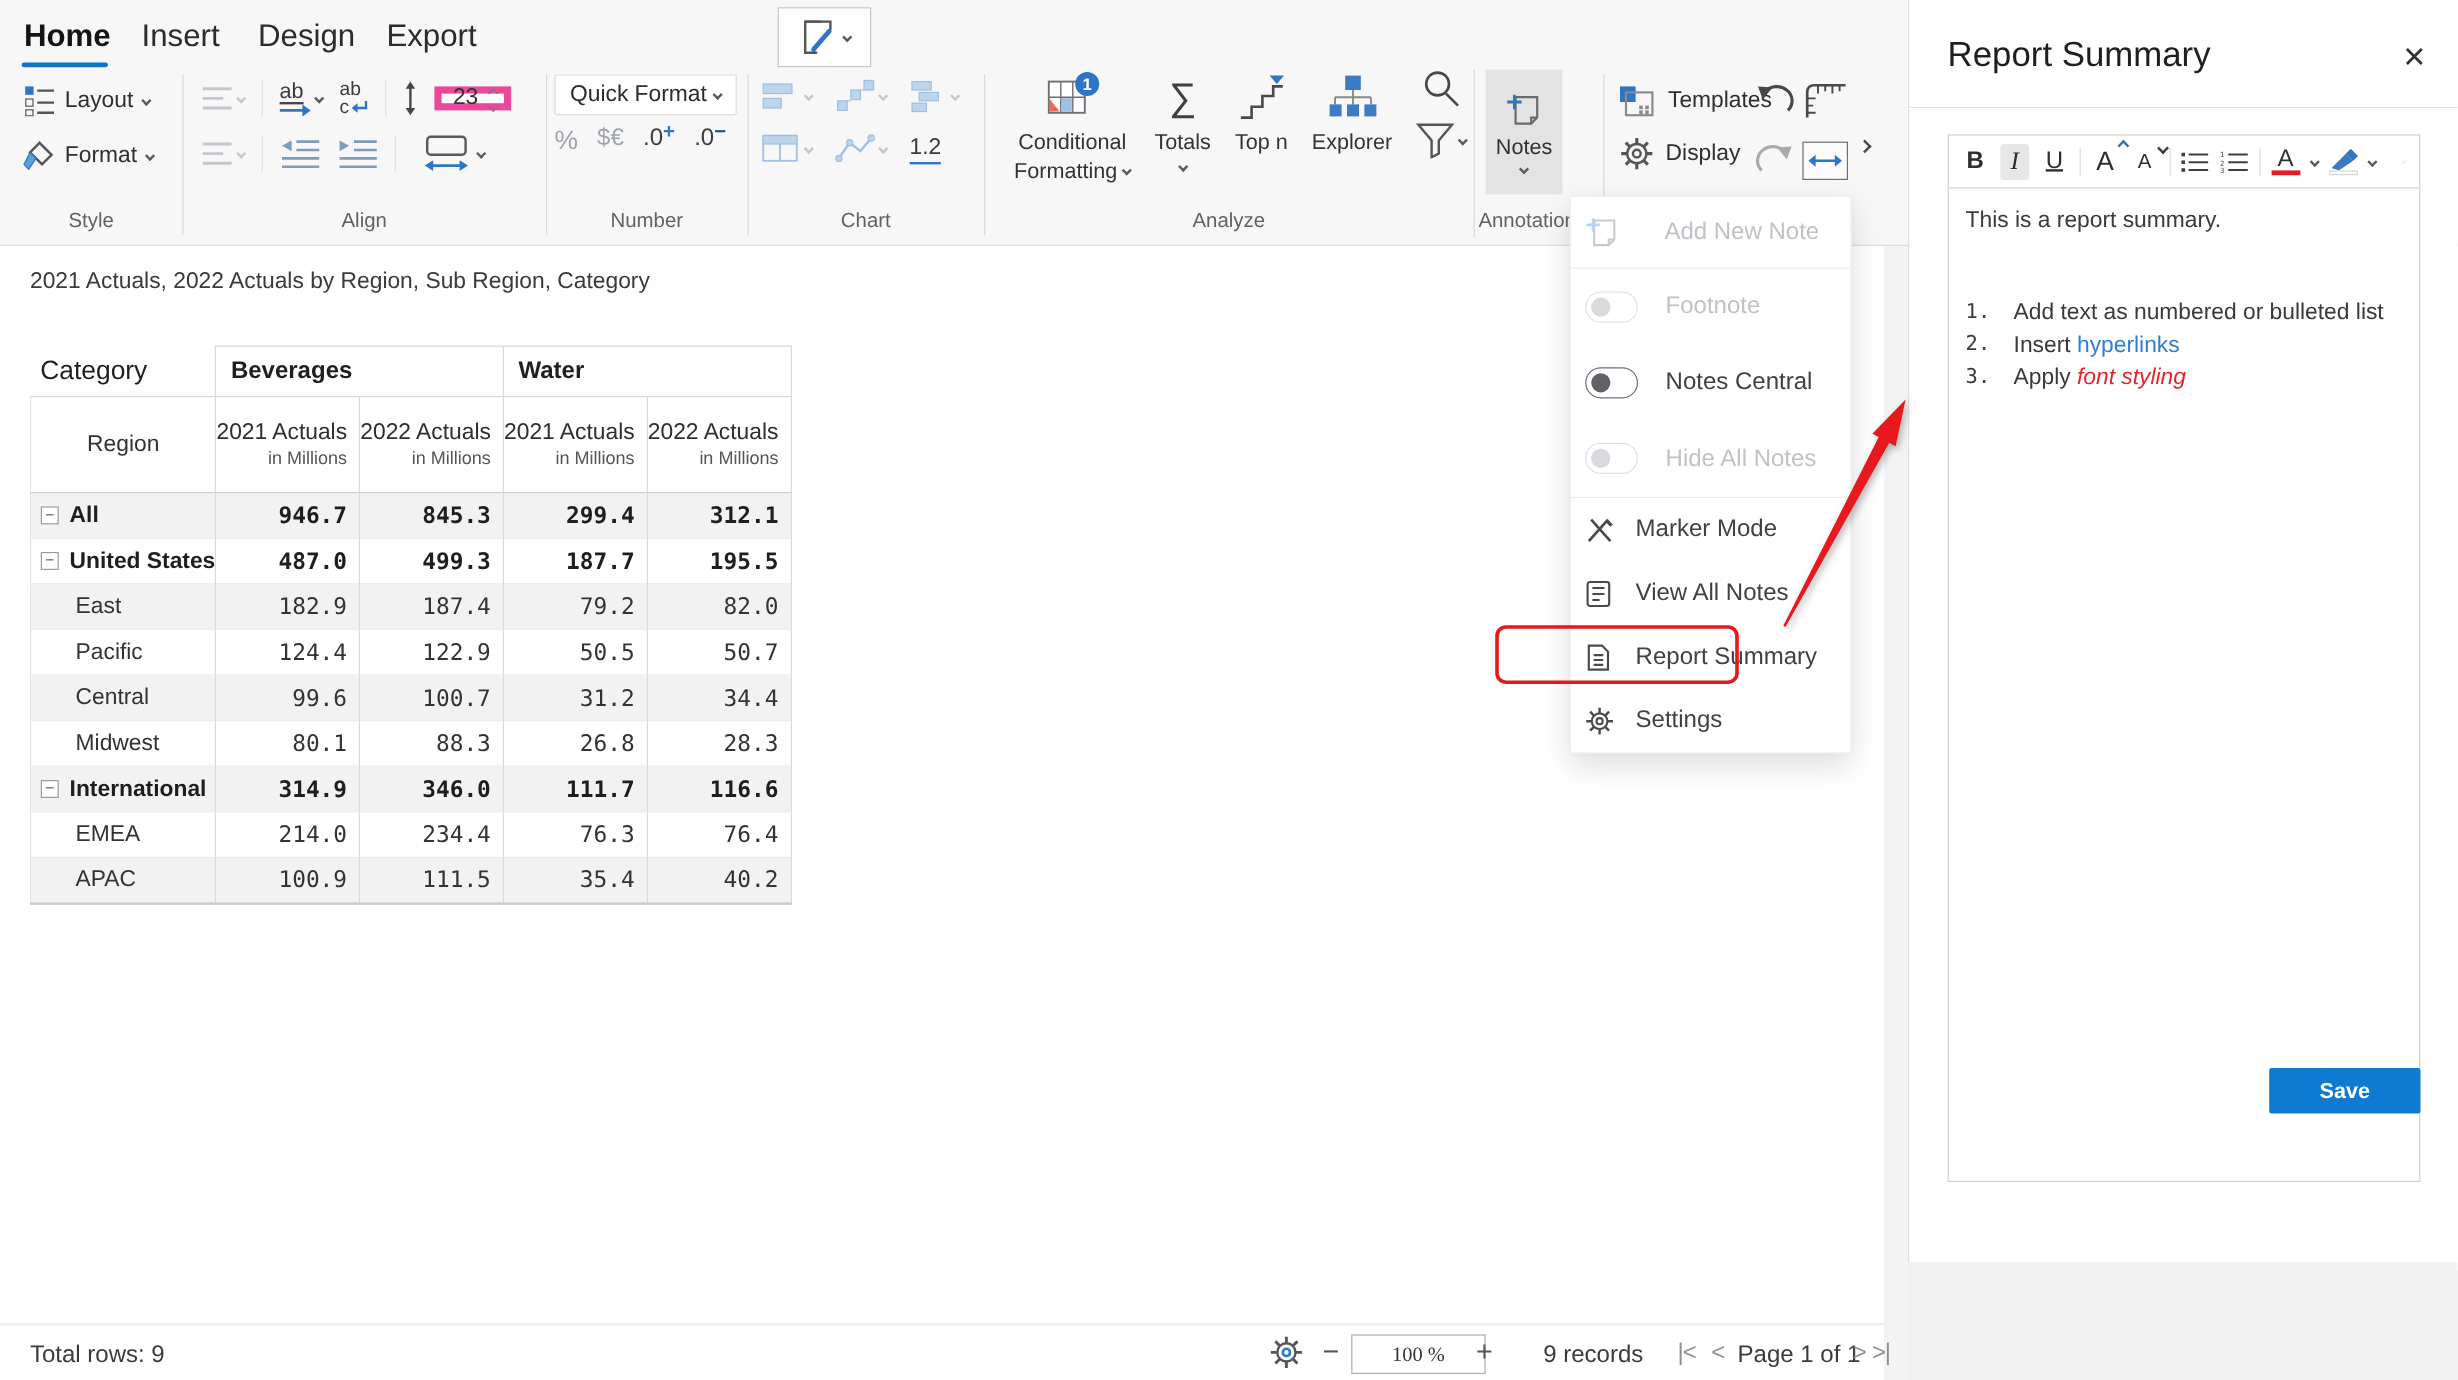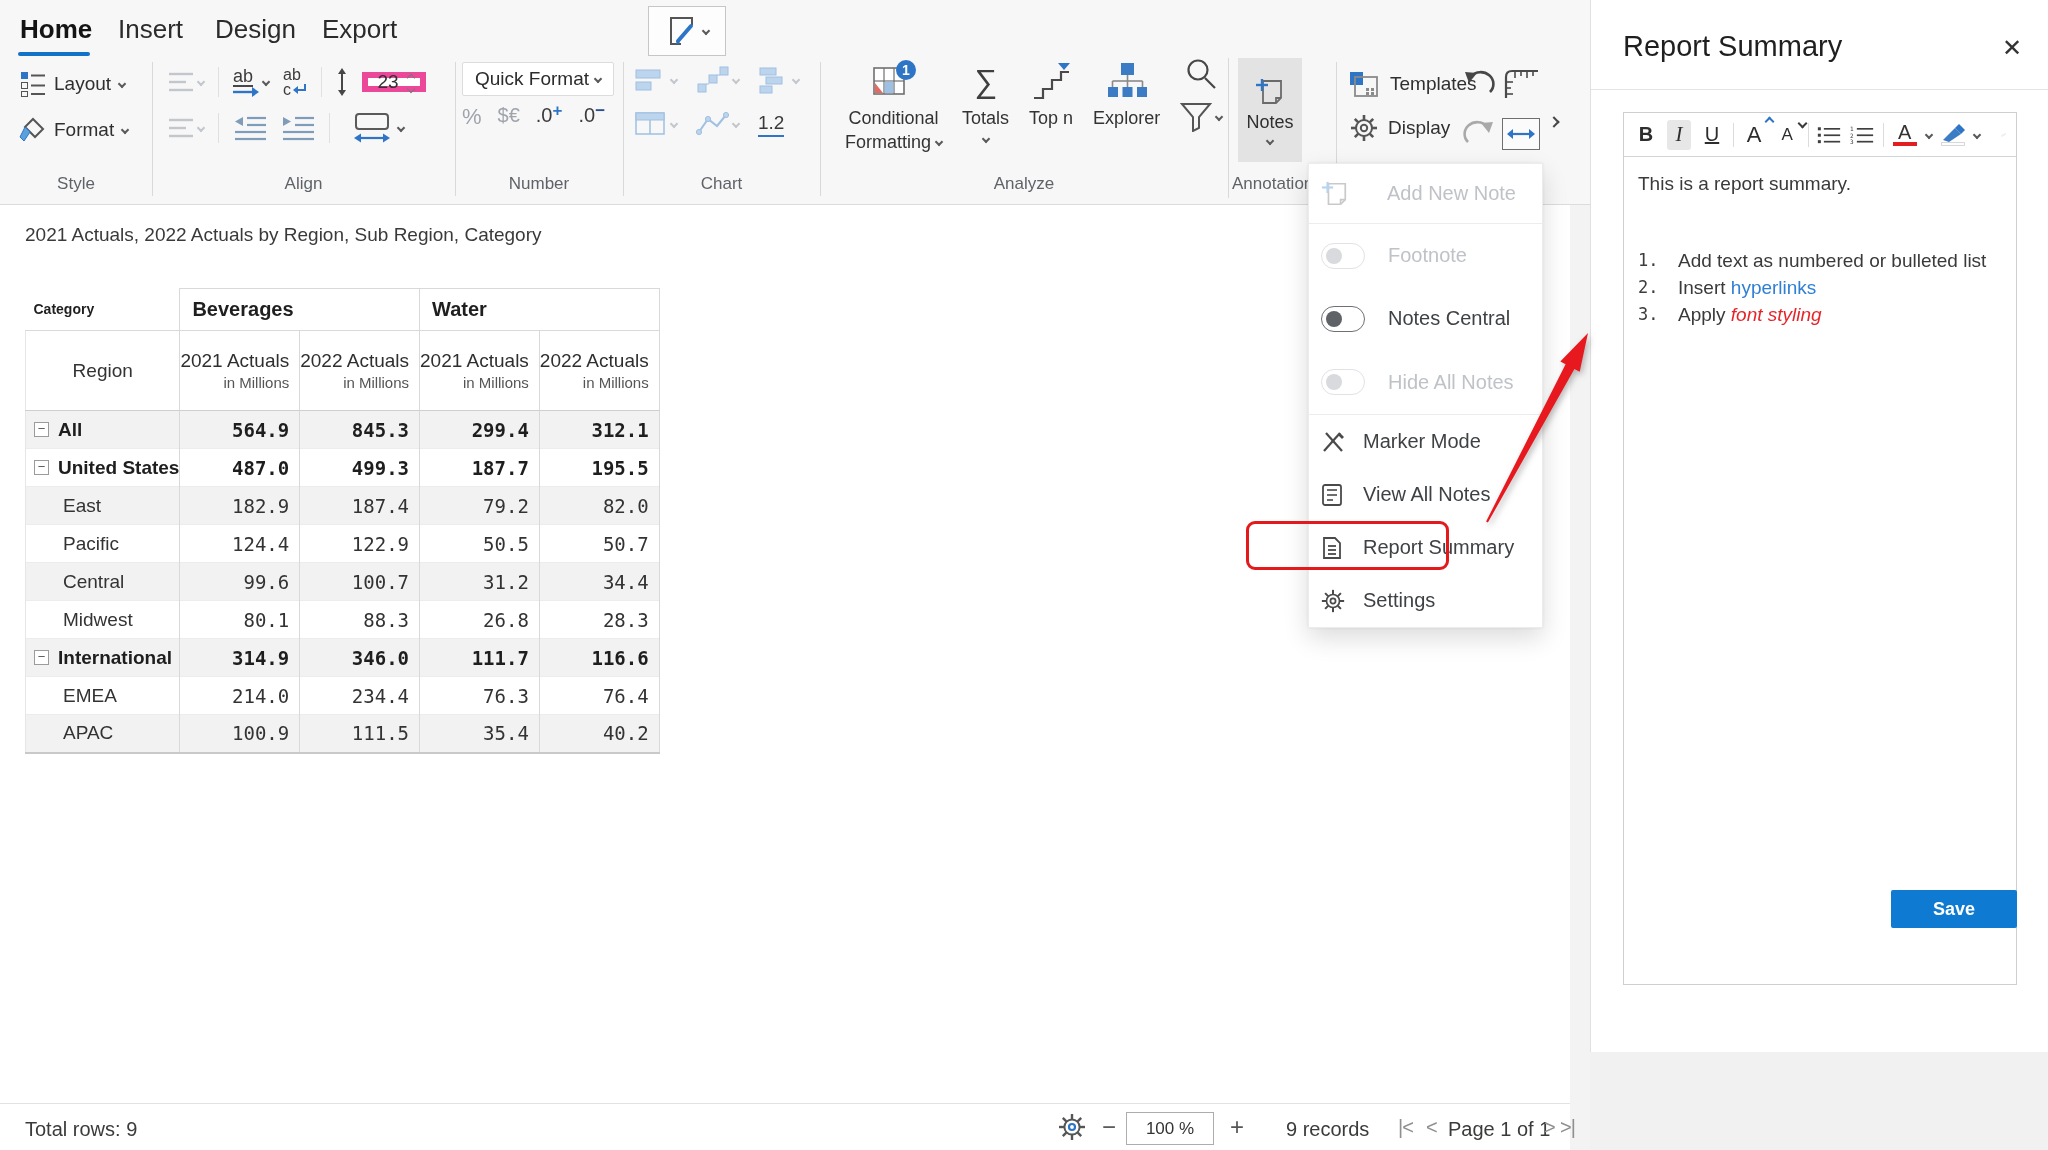--- a/index.html
+++ b/index.html
@@ -51,21 +51,21 @@
   .notes-btn .rtext { font-size:18px; }
 
   .set-row { position:absolute; display:flex; align-items:center; gap:10px; }
   .ur-btn { position:absolute; display:flex; align-items:center; justify-content:center; }
   .fitw-box { border:1.5px solid #6f6f6f; width:38px; height:32px; display:flex; align-items:center; justify-content:center; background:#fbfbfb; }
 
   
   .canvas-title { position:absolute; left:25px; top:224px; font-size:19px; color:#3a3a3a; z-index:5; }
   table.report { position:absolute; left:25px; top:288px; border-collapse:collapse; table-layout:fixed; z-index:5; background:#fff; }
   table.report th, table.report td { overflow:hidden; white-space:nowrap; }
-  th.corner { border-bottom:1px solid #d9d9d9; text-align:left; padding-left:8px; font-size:14px; color:#1f1f1f; font-weight:bold;margin-left:12px; }
+  th.corner { border-bottom:1px solid #d9d9d9; text-align:left; padding-left:8px; font-size:22px; color:#1f1f1f; font-weight:normal;margin-left:12px; }
   th.cgroup { border:1px solid #d9d9d9; border-right:none; text-align:left; padding-left:12px; font-size:20px; color:#1f1f1f; font-weight:bold; }
   th.cgroup.last { border-right:1px solid #d9d9d9; }
   th.rowdim { border-left:1px solid #e6e6e6; border-bottom:1px solid #cfcfcf; font-weight:normal; font-size:19px; color:#333; text-align:center; }
   th.vh { border-left:1px solid #d9d9d9; border-bottom:1px solid #cfcfcf; font-weight:normal; text-align:right; padding-right:10px; vertical-align:middle; }
   th.vh.last { border-right:1px solid #d9d9d9; }
   th.vh .main { font-size:19px; color:#2f2f2f; }
   th.vh .sub { font-size:15px; color:#555; margin-top:2px; }
   tbody td { border-left:1px solid #d9d9d9; border-top:1px solid #ececec; font-size:19px; color:#333; }
   tbody td:first-child { border-left:1px solid #e6e6e6; }
   tbody td:last-child { border-right:1px solid #d9d9d9; }
@@ -76,21 +76,21 @@
   tr.child td.rlabel { padding-left:37px; }
   tr.parent td { font-weight:bold; color:#1e1e1e; }
   .collapse-box { width:15px; height:15px; border:1px solid #9b9b9b; background:#fff; color:#555; font-size:13px; line-height:12px; text-align:center; display:inline-block; font-weight:normal; }
   .collapse-box::before { content:"\2212"; }
   td.val { text-align:right; padding-right:10px; font-family:"DejaVu Sans Mono",monospace; font-size:19px; }
 
   
   .statusbar { position:absolute; left:0; top:1103px; width:1570px; height:47px; background:#fff; border-top:1px solid #e2e2e2; z-index:5; }
   .sb-item { position:absolute; font-size:20px; color:#3b3b3b; top:14px; white-space:nowrap; }
   .sb-glyph { position:absolute; font-size:24px; color:#555; top:9px; }
-  .zoom-box { position:absolute; left:1126px; top:8px; width:88px; height:33px; border:1px solid #adadad; background:#fff; text-align:center; font-family:Liberation Sans, sans-serif; font-size:17px; color:#333; line-height:31px; }
+  .zoom-box { position:absolute; left:1126px; top:8px; width:112px; height:33px; border:1px solid #adadad; background:#fff; text-align:center; font-family:Liberation Serif, serif; font-size:17px; color:#333; line-height:31px; }
   .pager { color:#8f8f8f; font-size:20px; letter-spacing:-1px; }
 
   
   .gutter { position:absolute; left:1570px; top:205px; width:20px; height:945px; background:#f3f3f3; z-index:4; }
   .panel { position:absolute; left:1590px; top:0; width:458px; height:1052px; background:#fff; border-left:1px solid #e0e0e0; z-index:40; }
   .panel-below { position:absolute; left:1590px; top:1052px; width:458px; height:98px; background:#f1f1f1; z-index:40; }
   .panel-title { position:absolute; left:32px; top:30px; font-size:29px; color:#1f1f1f; }
   .panel-close { position:absolute; right:26px; top:34px; font-size:24px; color:#333; cursor:default; }
   .panel-hr { position:absolute; left:0; top:89px; width:458px; height:1px; background:#e4e4e4; }
   .editor { position:absolute; left:32px; top:112px; width:394px; height:873px; border:1px solid #cfcfcf; background:#fff; }
@@ -504,21 +504,21 @@
       </tr>
     </thead>
     <tbody>
         <tr class="stripe parent" style="height: 38px;">
           <td class="rlabel">
             <span class="wrap">
               <span class="collapse-box"></span>
               <span>All</span>
             </span>
           </td>
-          <td class="val">564.9</td>
+          <td class="val">946.7</td>
           <td class="val">845.3</td>
           <td class="val">299.4</td>
           <td class="val">312.1</td>
         </tr>
         <tr class="parent" style="height: 38px;">
           <td class="rlabel">
             <span class="wrap">
               <span class="collapse-box"></span>
               <span>United States</span>
             </span>

